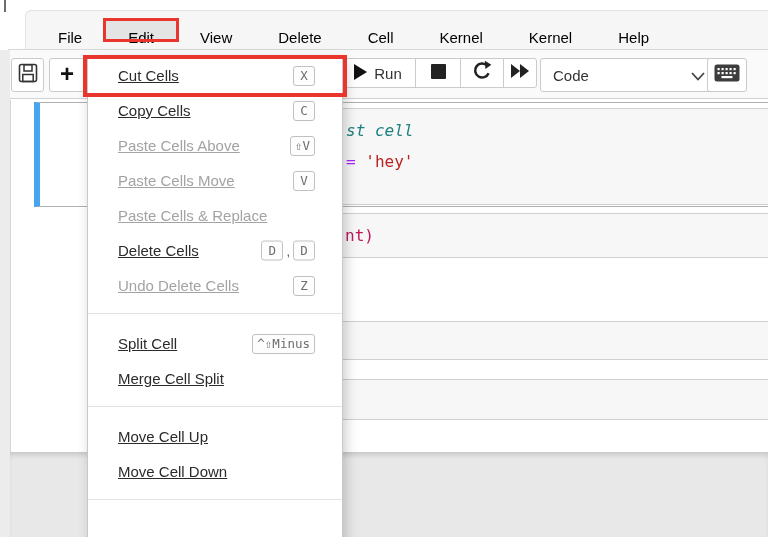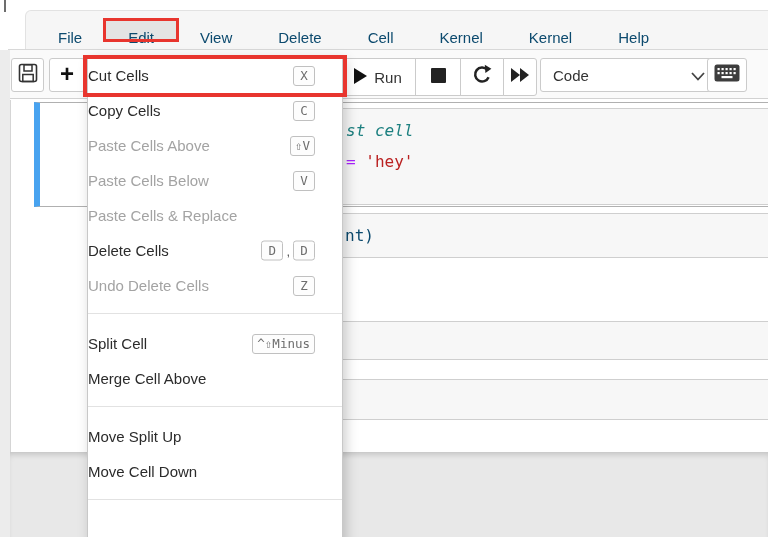--- a/index.html
+++ b/index.html
@@ -17,41 +17,41 @@
 
   
   .menubar{
     position:absolute;left:25px;top:10px;right:-2px;height:40px;
     background:#f6f6f6;border:1px solid #e2e2e2;border-bottom:1px solid #d8d8d8;
     border-top-left-radius:6px;display:flex;align-items:center;padding-left:9px;
     box-sizing:border-box;
   }
   .menubar-line{position:absolute;left:8px;top:49px;width:18px;height:1px;background:#d8d8d8;}
   .mb-item{
-    height:20px;line-height:36px;padding:0 23px;font-size:15px;color:#0c4a6e;cursor:default;
+    height:20px;line-height:36px;padding:0 23px;font-size:15px;color:#000000;cursor:default;
   }
   .mb-item.active{
     background:#e4e4e4;outline:3px solid var(--highlight-red);outline-offset:-1px;
   }
 
   
   .toolbar{
     position:absolute;left:10px;top:50px;right:0;height:49px;background:#fafafa;
     border-bottom:1px solid #d2d2d2;box-sizing:border-box;
   }
   .tbtn{
     position:absolute;top:8px;height:34px;background:#fff;border:1px solid #cbcbcb;
     border-radius:3px;box-sizing:border-box;display:flex;align-items:center;justify-content:center;
   }
   .btn-save{left:1px;width:33px;}
   .btn-add{left:39px;width:36px;font-size:24px;font-weight:bold;color:#111;}
   .btn-add span{margin-top:-3px;}
   .btn-group{position:absolute;left:330px;top:8px;display:flex;}
   .gbtn{
-    height:38px;background:#fff;border:1px solid #cbcbcb;box-sizing:border-box;
+    height:30px;background:#fff;border:1px solid #cbcbcb;box-sizing:border-box;
     display:flex;align-items:center;justify-content:center;margin-left:-1px;
   }
   .gbtn:first-child{border-radius:3px 0 0 3px;margin-left:0;}
   .gbtn:last-child{border-radius:0 3px 3px 0;}
   .gbtn-run{width:76px;font-size:15px;color:#333;}
   .gbtn-run .run-label{margin-left:7px;}
   .gbtn-stop{width:46px;}
   .gbtn-restart{width:44px;}
   .gbtn-ff{width:34px;}
   .cell-type{
@@ -93,22 +93,22 @@
   .cl2{left:334px;top:126px;}
   .frag-comment{font-style:italic;}
 
   
   .dropdown{
     position:absolute;left:87px;top:55px;width:256px;height:500px;background:#fff;
     border:1px solid #c8c8c8;box-sizing:border-box;box-shadow:3px 5px 12px rgba(0,0,0,0.2);
     padding-top:2px;z-index:5;
   }
   .mi{
-    position:relative;height:35px;line-height:35px;font-size:15px;
-    color:#2b2b2b;cursor:default;white-space:nowrap;
+    position:relative;height:35px;line-height:35px;padding-left:30px;font-size:15px;
+    color:#2b2b2b;cursor:default;white-space:nowrap;text-decoration:underline;
   }
   .mi.disabled{color:#a3a3a3;}
   .mi-short{
     position:absolute;right:27px;top:50%;transform:translateY(-50%);
     display:flex;align-items:center;gap:2px;
   }
   .kbd{
     display:inline-block;min-width:12px;padding:1px 4px;border:1px solid #c0c0c0;border-radius:3px;
     font-family:"DejaVu Sans Mono","DejaVu Sans",monospace;font-size:12.5px;line-height:16px;
     color:#6e6e6e;text-align:center;background:#fdfdfd;
@@ -223,53 +223,53 @@
   <div class="left-strip"></div>
 
   <div class="page">
     <div class="sel-cell"></div>
     <div class="cm-box cm1"></div>
     <div class="cm-box cm2"></div>
     <div class="cm-box cm3"></div>
     <div class="cm-box cm4"></div>
     <div class="code-line cl0"><span class="frag-comment" style="color: rgb(29, 128, 128);">st cell</span></div>
     <div class="code-line cl1"><span class="frag-operator" style="color: rgb(170, 34, 255);">= </span><span class="frag-string" style="color: rgb(186, 33, 33);">'hey'</span></div>
-    <div class="code-line cl2"><span class="frag-plain" style="color: #0c4a6e;">nt)</span></div>
+    <div class="code-line cl2"><span class="frag-plain" style="color: #be185d;">nt)</span></div>
   </div>
 
   <div class="end-space"></div>
 
   <div class="dropdown">
       <div class="mi"><span>Cut Cells</span><span class="mi-short">
           <span class="kbd">X</span>
         </span></div>
       <div class="mi"><span>Copy Cells</span><span class="mi-short">
           <span class="kbd">C</span>
         </span></div>
       <div class="mi disabled"><span>Paste Cells Above</span><span class="mi-short">
           <span class="kbd">⇧V</span>
         </span></div>
-      <div class="mi disabled"><span>Paste Cells Below</span><span class="mi-short">
+      <div class="mi disabled"><span>Paste Cells Move</span><span class="mi-short">
           <span class="kbd">V</span>
         </span></div>
       <div class="mi disabled"><span>Paste Cells &amp; Replace</span></div>
       <div class="mi"><span>Delete Cells</span><span class="mi-short">
           <span class="kbd">D</span>
           <span class="kbd-comma">,</span>
           <span class="kbd">D</span>
         </span></div>
       <div class="mi disabled"><span>Undo Delete Cells</span><span class="mi-short">
           <span class="kbd">Z</span>
         </span></div>
       <div class="msep"></div>
       <div class="mi"><span>Split Cell</span><span class="mi-short">
           <span class="kbd">^⇧Minus</span>
         </span></div>
-      <div class="mi"><span>Merge Cell Above</span></div>
+      <div class="mi"><span>Merge Cell Split</span></div>
       <div class="msep"></div>
-      <div class="mi"><span>Move Split Up</span></div>
+      <div class="mi"><span>Move Cell Up</span></div>
       <div class="mi"><span>Move Cell Down</span></div>
       <div class="msep"></div>
     </div>
 
   <div class="red-cut-box"></div>
 
 </div>
 
 </body></html>

